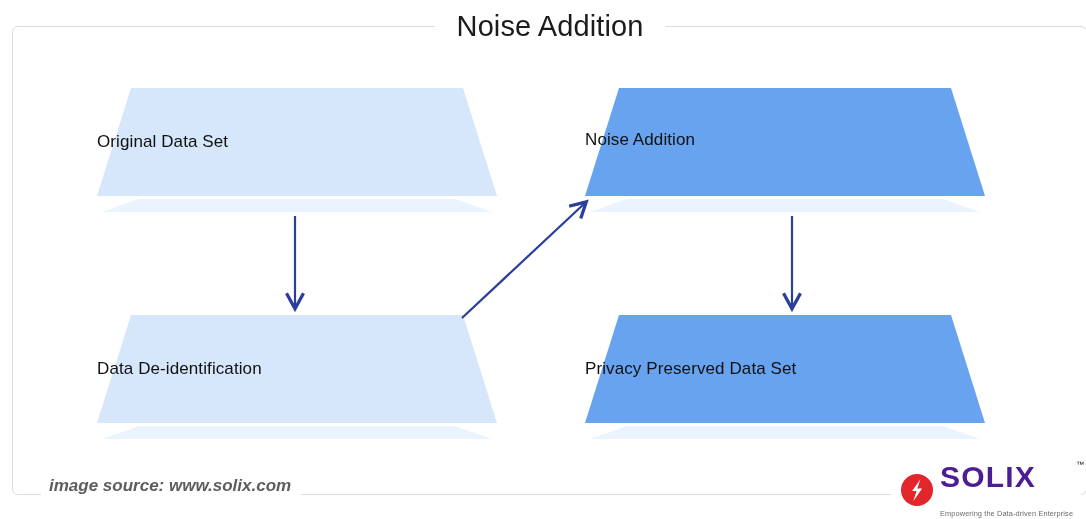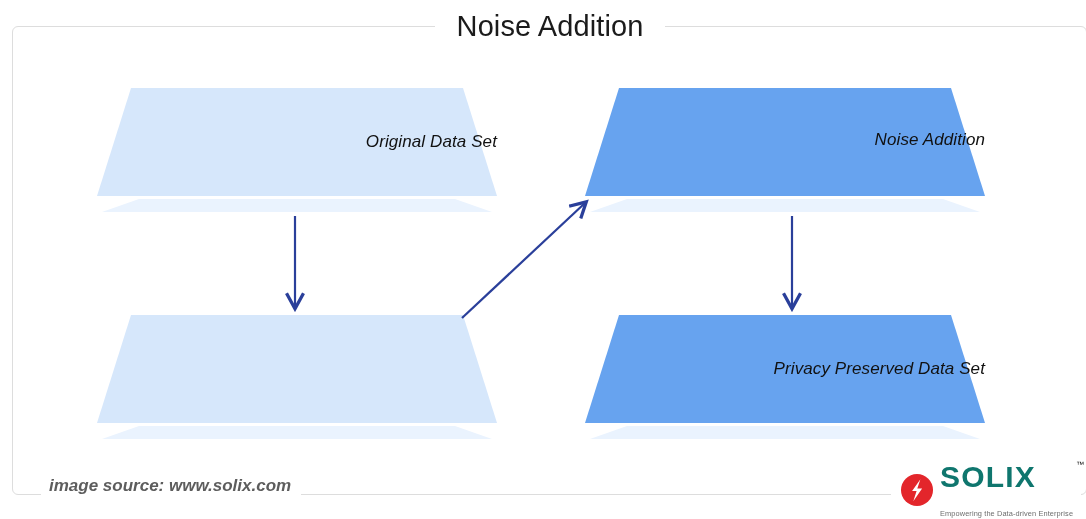--- a/index.html
+++ b/index.html
@@ -84,21 +84,21 @@
     background: #e3262b;
     position: relative;
     margin-right: 7px;
   }
   #logo-mark svg { position: absolute; left: 0; top: 0; }
   #logo-wordblock { position: relative; }
   #logo-word {
     font-size: 30px;
     font-weight: 700;
     letter-spacing: 1.2px;
-    color: #0f766e;
+    color: #4c1d95;
     line-height: 28px;
     font-family: "Liberation Sans", sans-serif;
   }
   #logo-tm {
     position: absolute;
     right: -11px;
     top: -2px;
     font-size: 8px;
     color: #111111;
     line-height: 8px;
@@ -123,26 +123,25 @@
 
   
   .node {
     position: absolute;
   }
   .node svg { display: block; }
   .node-label {
     position: absolute;
     left: 0;
     width: 100%;
-    text-align: right;
+    text-align: left;
     font-size: 17px;
     color: #111111;
     letter-spacing: 0.1px;
     line-height: 20px;
-    font-style: italic;
   }
   #node-original       { left: 90px;  top: 86px; }
   #node-deid           { left: 90px;  top: 313px; }
   #node-noise          { left: 578px; top: 86px; }
   #node-privacy        { left: 578px; top: 313px; }
 
   #node-original  .node-label { top: 46px; }
   #node-deid      .node-label { top: 46px; }
   #node-noise     .node-label { top: 44px; }
   #node-privacy   .node-label { top: 46px; }
@@ -172,20 +171,21 @@
       <polygon points="34,2 366,2 400,110 0,110" fill="#d6e7fb"></polygon>
     </svg>
     <div class="node-label">Original Data Set</div>
   </div>
 
   <div class="node" id="node-deid">
     <svg width="400" height="130" viewBox="0 0 400 130">
       <polygon points="42,113 358,113 395,126 5,126" fill="#eaf3fe"></polygon>
       <polygon points="34,2 366,2 400,110 0,110" fill="#d6e7fb"></polygon>
     </svg>
+    <div class="node-label">Data De-identification</div>
   </div>
 
   <div class="node" id="node-noise">
     <svg width="400" height="130" viewBox="0 0 400 130">
       <polygon points="42,113 358,113 395,126 5,126" fill="#eaf3fe"></polygon>
       <polygon points="34,2 366,2 400,110 0,110" fill="#67a3ef"></polygon>
     </svg>
     <div class="node-label">Noise Addition</div>
   </div>
 

